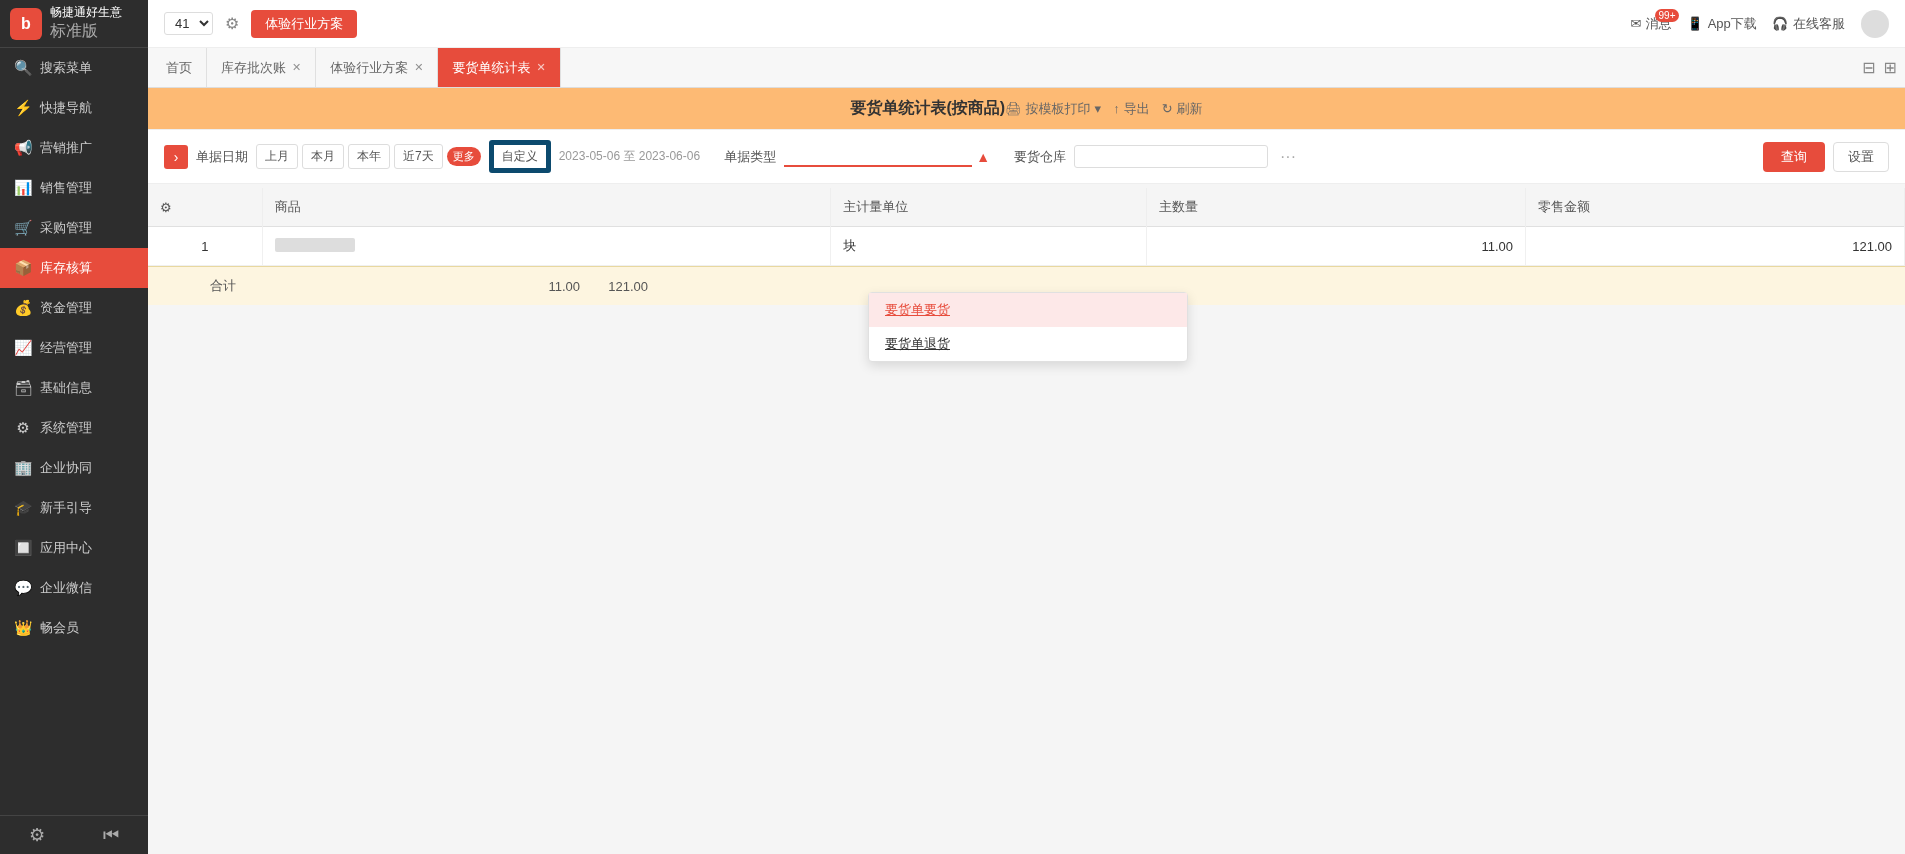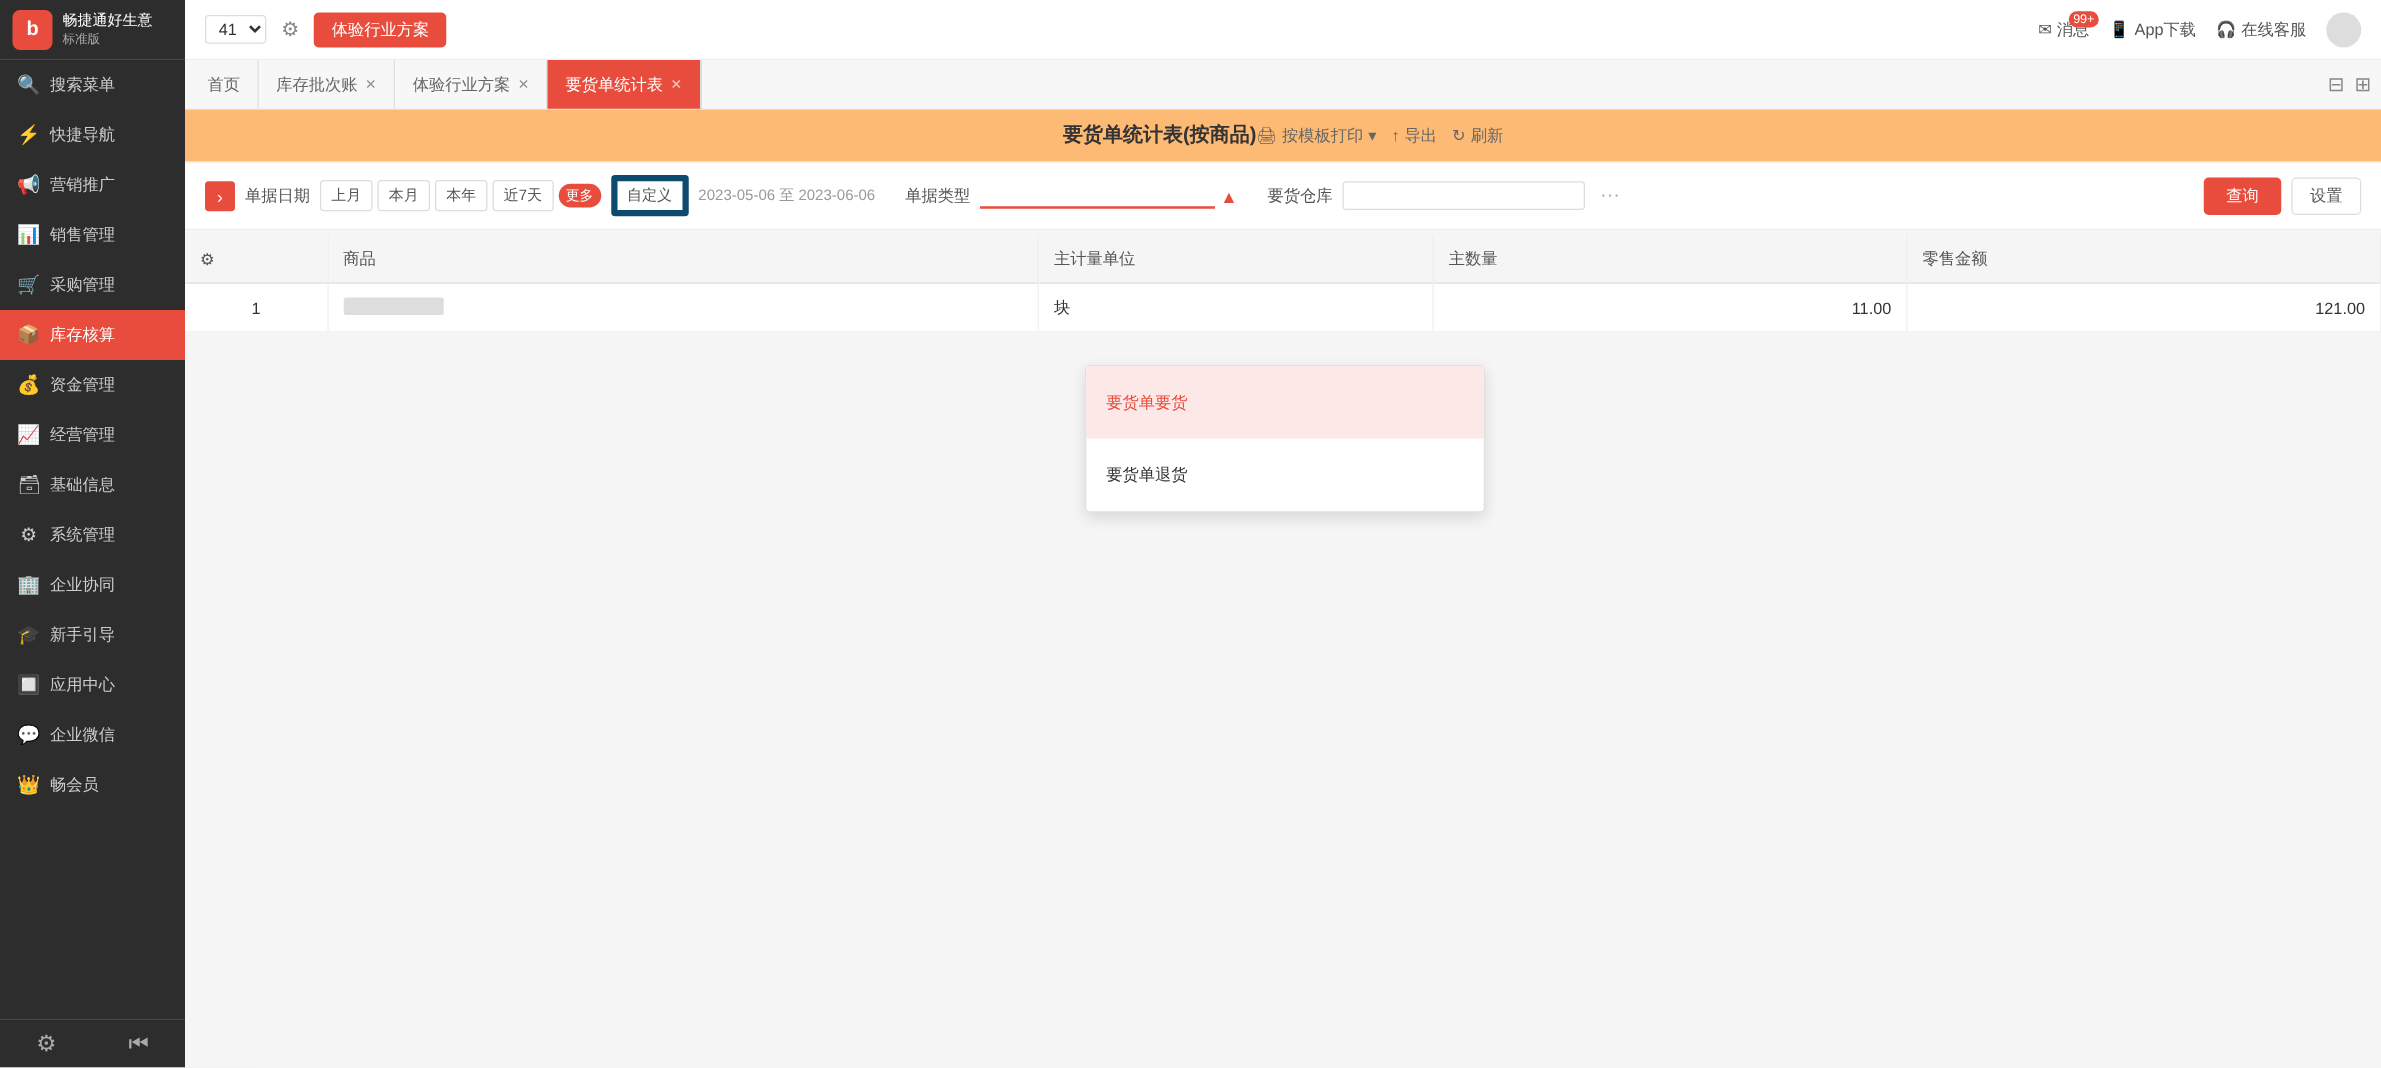--- a/index.html
+++ b/index.html
@@ -35,21 +35,21 @@
       font-weight: bold;
       font-size: 16px;
       margin-right: 8px;
       flex-shrink: 0;
     }
     .sidebar-logo-text {
       color: #fff;
       font-size: 12px;
       line-height: 1.3;
     }
-    .sidebar-logo-text .sub { font-size: 10px; color: #aaa; }
+    .sidebar-logo-text .sub { font-size: 16px; color: #aaa; }
     .sidebar-scroll {
       flex: 1;
       overflow-y: auto;
       overflow-x: hidden;
     }
     .sidebar-scroll::-webkit-scrollbar { width: 4px; }
     .sidebar-scroll::-webkit-scrollbar-thumb { background: #555; }
     .sidebar-item {
       display: flex;
       align-items: center;
@@ -355,24 +355,25 @@
       left: 60px;
       background: #fff;
       border: 1px solid #e0e0e0;
       border-radius: 4px;
       box-shadow: 0 4px 12px rgba(0,0,0,0.12);
       z-index: 200;
       min-width: 320px;
       margin-top: 4px;
     }
     .dropdown-item {
-      padding: 20px 16px;
+      padding: 8px 16px;
       cursor: pointer;
       font-size: 13px;
       color: #333;
+      text-decoration: underline;
     }
     .dropdown-item.selected { background: #fde8e8; color: #e74c3c; }
 
     
     .table-area {
       background: #fff;
       margin-top: 4px;
     }
     .data-table {
       width: 100%;
@@ -635,14 +636,20 @@
       <td class="gear-col">1</td>
       <td class="col-goods"><span style="display:inline-block;width:80px;height:14px;background:#ddd;border-radius:2px;margin-right:4px;"></span></td>
       <td class="col-unit">块</td>
       <td class="col-qty">11.00</td>
       <td class="col-amount">121.00</td>
     </tr>
           </tbody>
       </table>
     </div>
 
+    <div class="table-footer">
+      <span style="width:220px; padding-left: 50px;">合计</span>
+      <span style="width:100px;"></span>
+      <span style="width:100px; text-align:right;">11.00</span>
+      <span style="width:60px; text-align:right; margin-left:8px;">121.00</span>
+    </div>
   </div>
 </div>
 
 </body></html>

